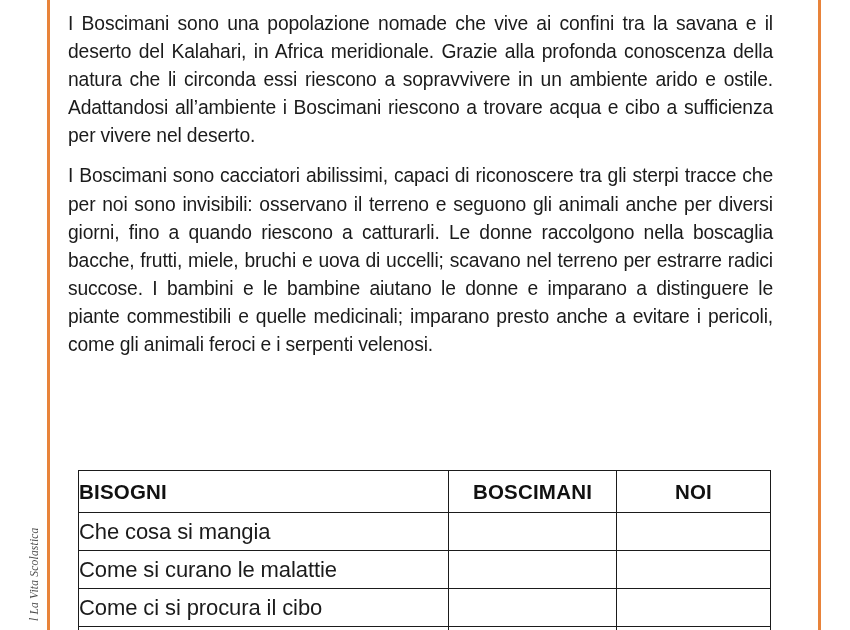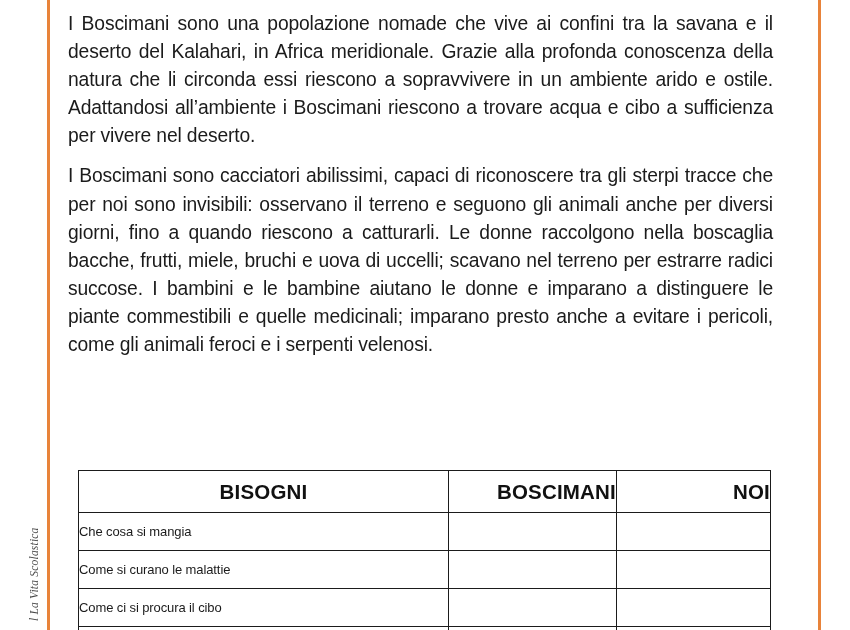--- a/index.html
+++ b/index.html
@@ -87,31 +87,31 @@
     vertical-align: middle;
   }
   .col-a { width: 370px; }
   .col-b { width: 168px; }
   .col-c { width: 154px; }
   .hdr-cell {
     height: 41px;
     font-size: 20.5px;
     font-weight: bold;
     color: #111;
-    text-align: center;
+    text-align: left;
     padding-left: 12px;
     letter-spacing: 0.2px;
   }
   .hdr-center {
-    text-align: right;
+    text-align: center;
     padding-left: 0;
   }
   .row-cell {
     height: 37px;
-    font-size: 13px;
+    font-size: 22px;
     color: #1b1b1b;
     padding-left: 12px;
     letter-spacing: -0.1px;
   }
   .row-empty {
     padding-left: 0;
   }
 </style>
 </head>
 <body>

